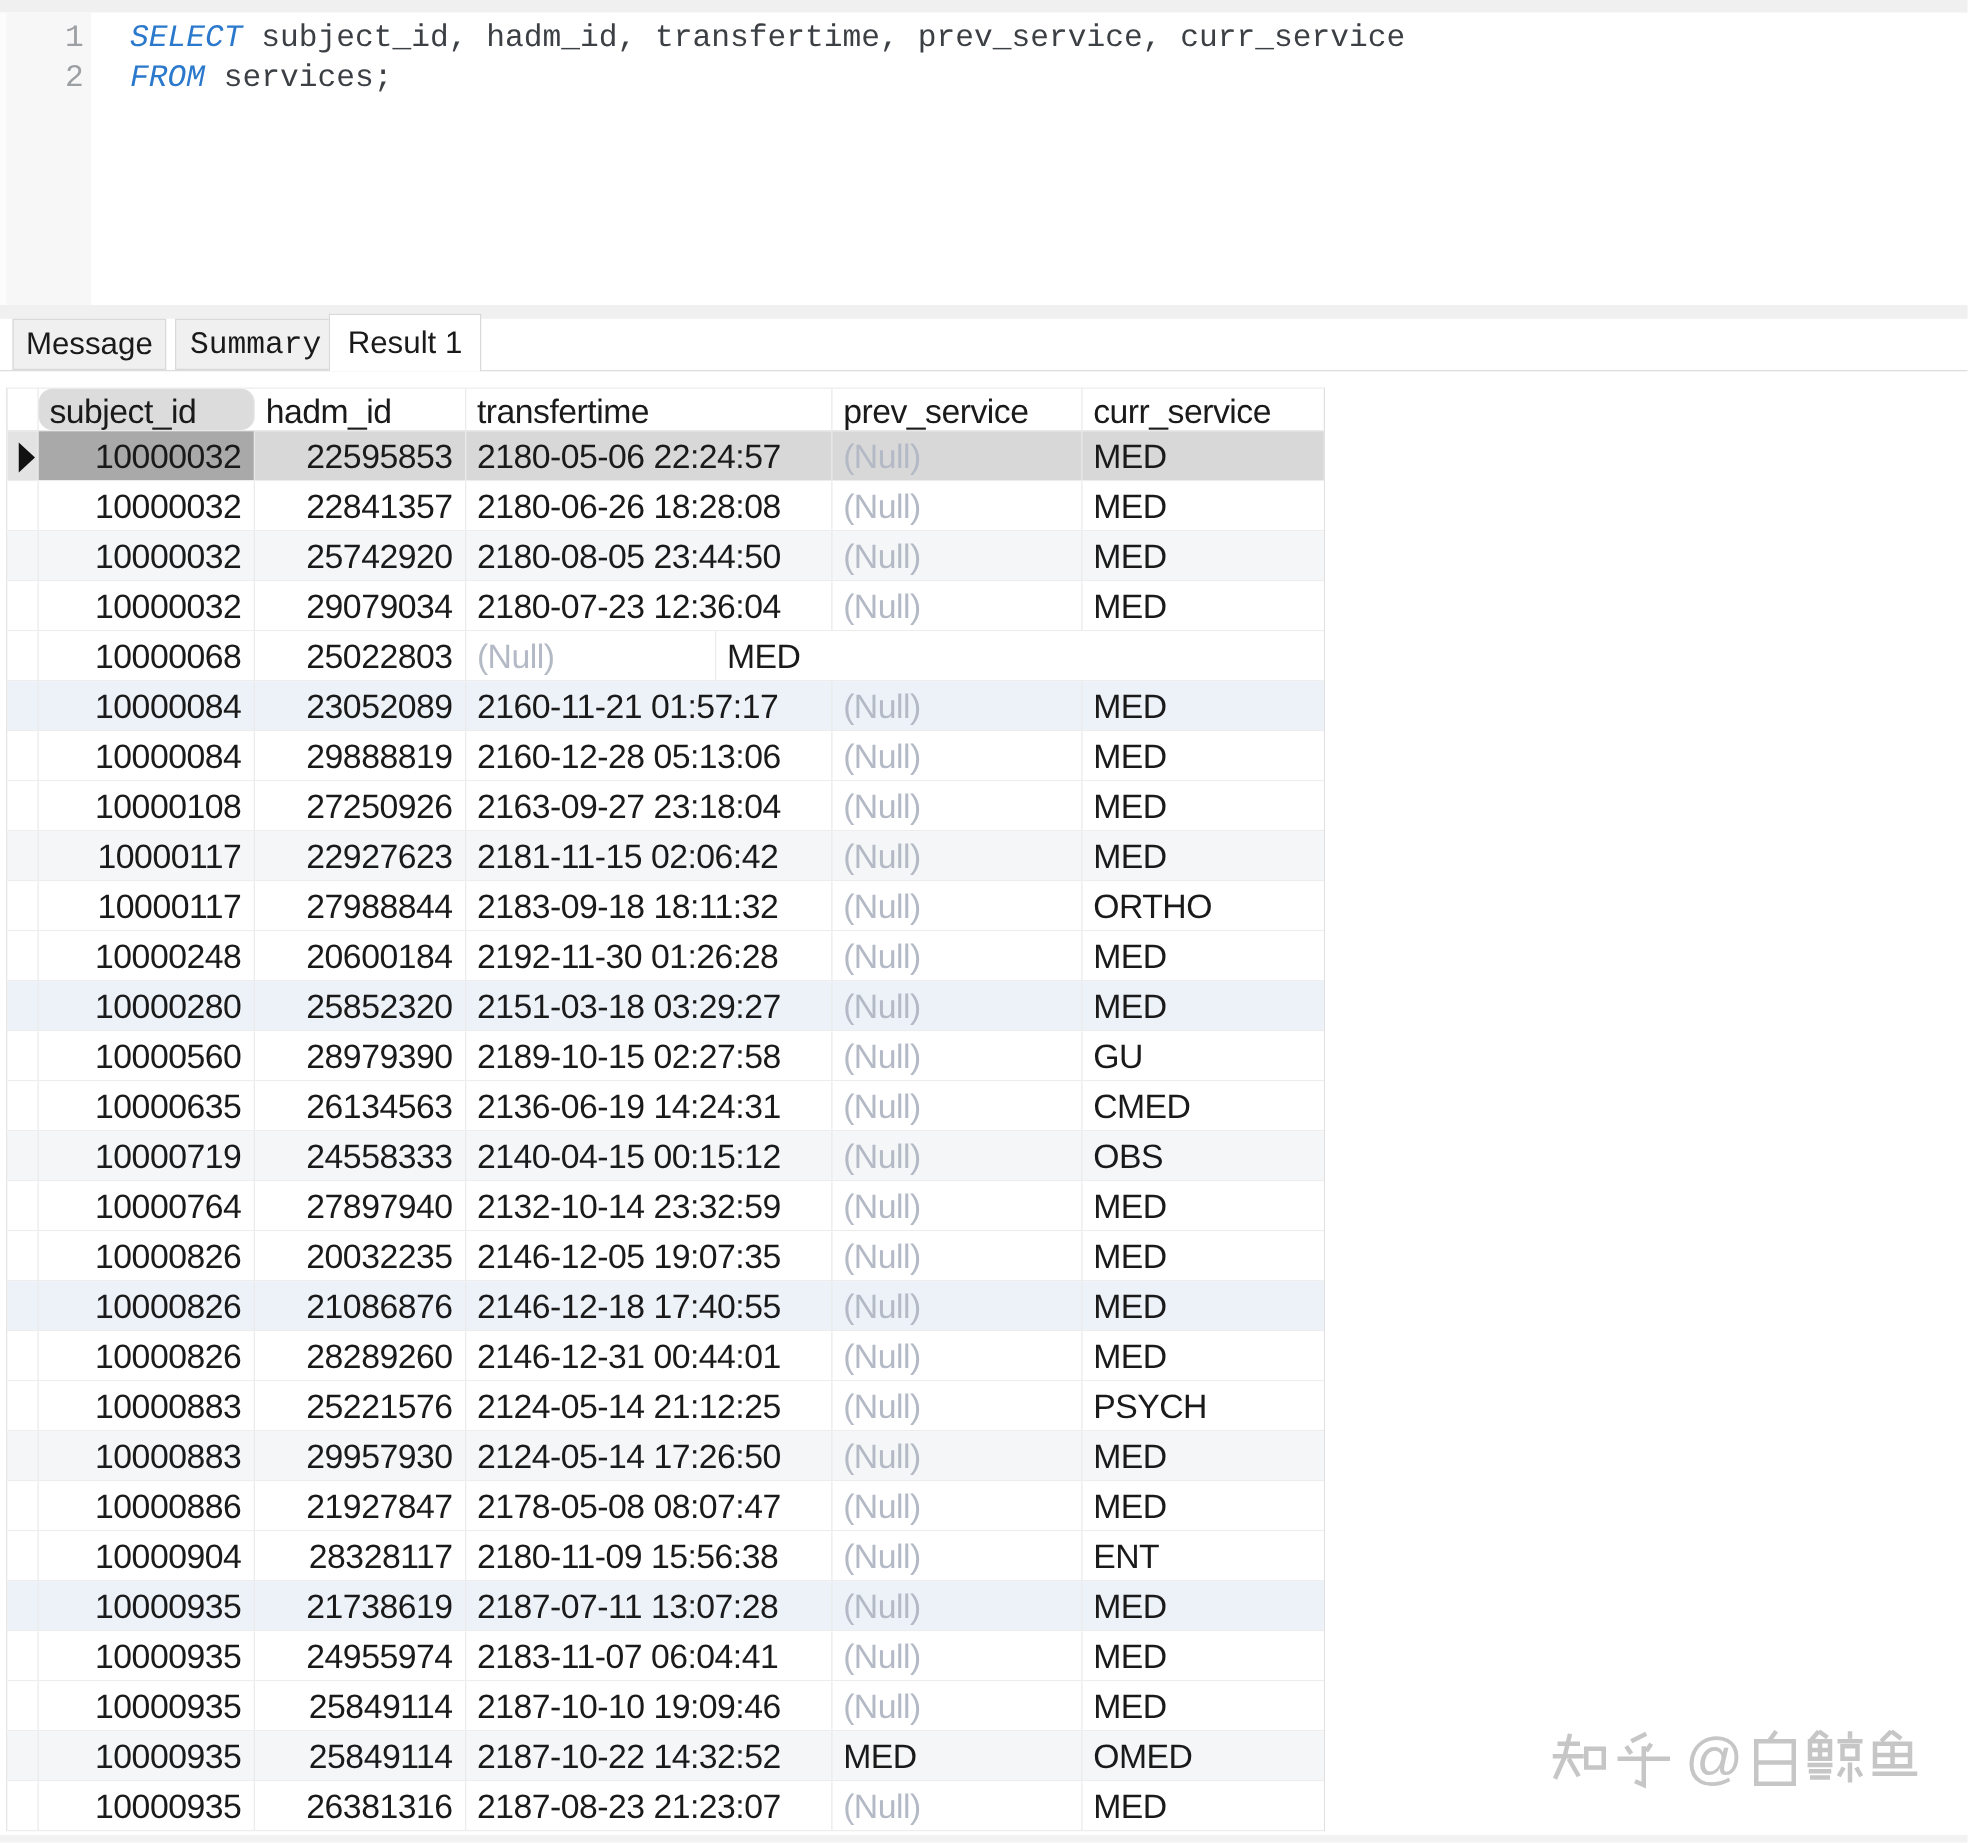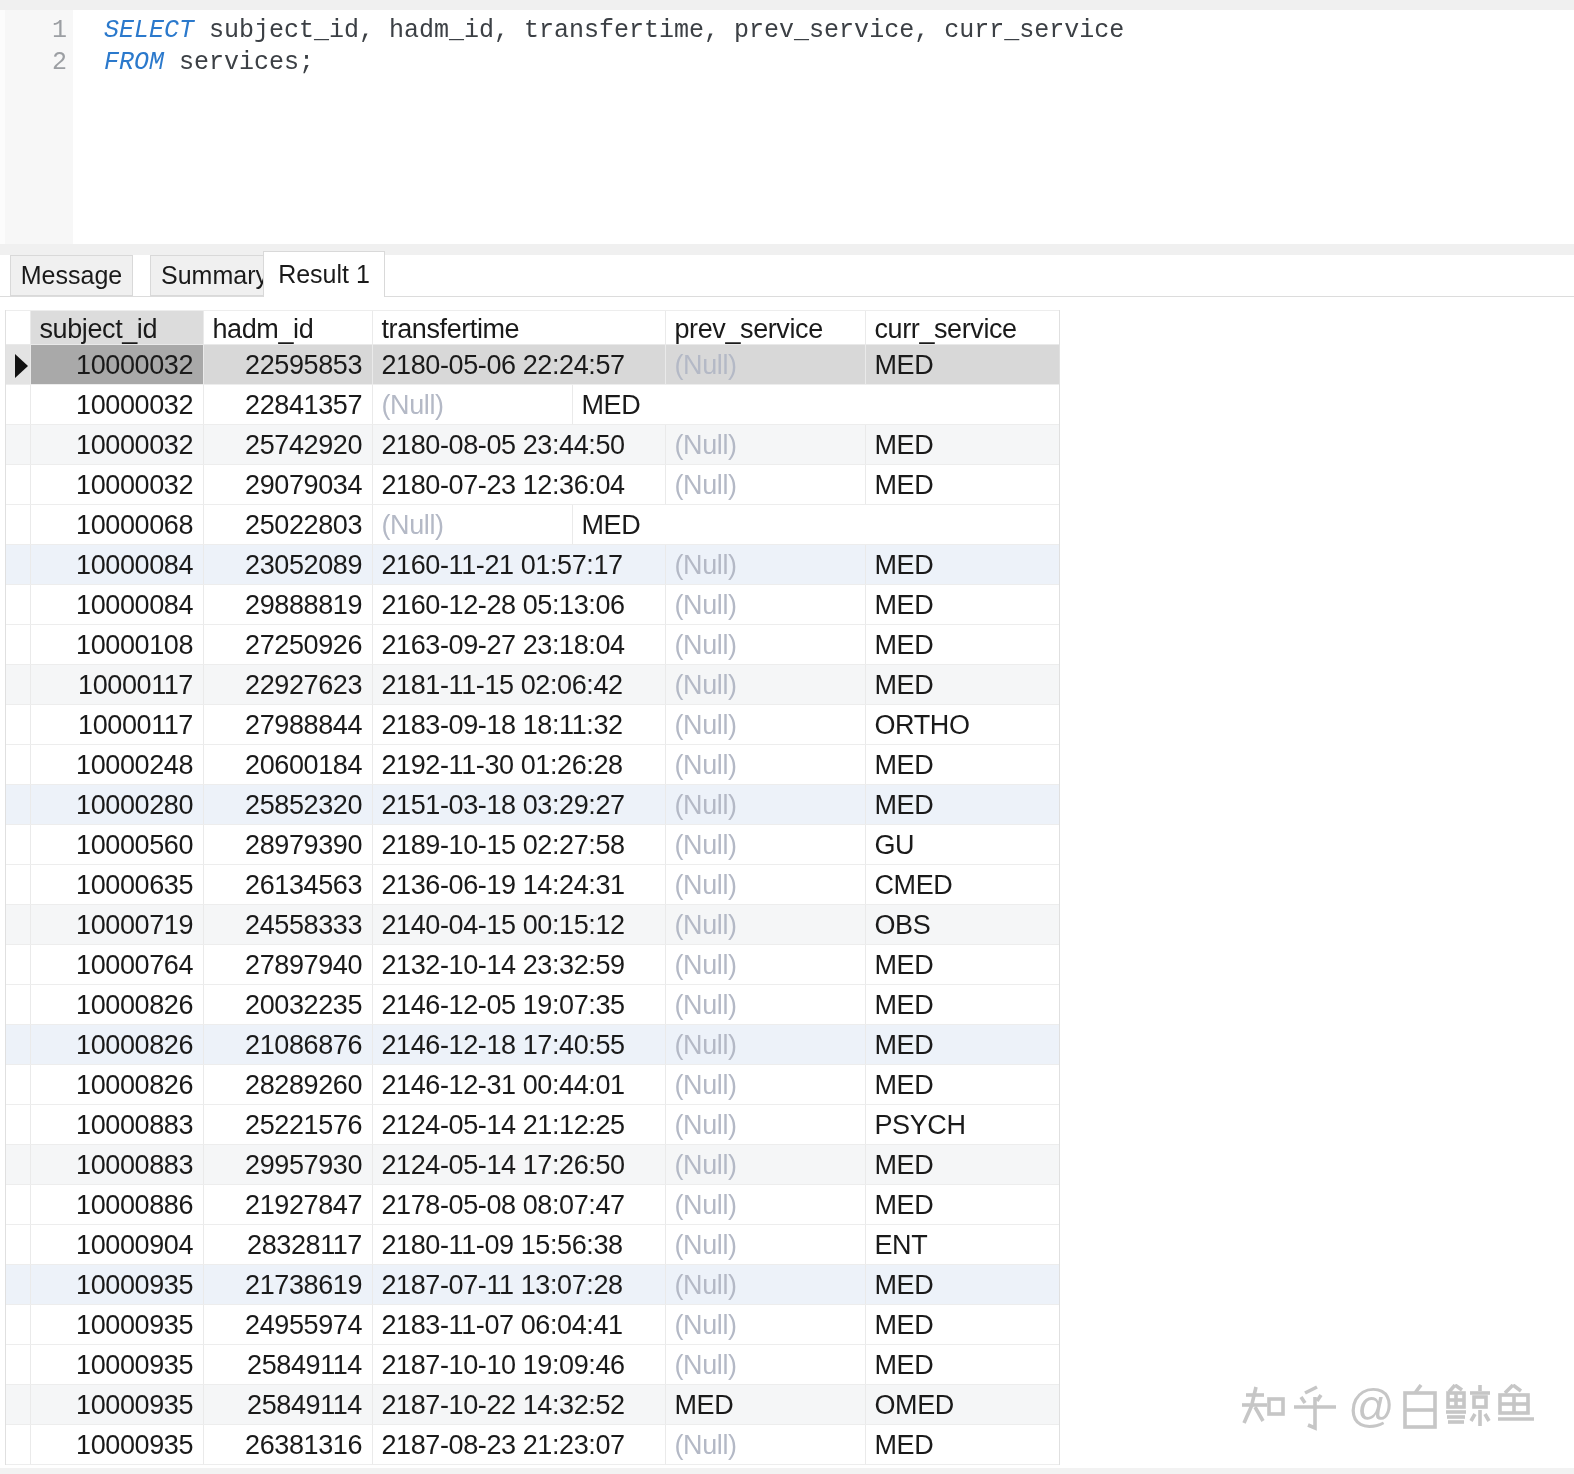--- a/index.html
+++ b/index.html
@@ -14,21 +14,21 @@
 #code { left:104px; top:15px; font-family:"Liberation Mono", monospace;
   font-size:25px; line-height:32px; color:#3c4045; white-space:pre; }
 #code .k { color:#2b79cc;font-style:italic; }
 
 
 #band { left:0; top:244px; width:1574px; height:11px; background:#f0f0f0; }
 #tabline { left:0; top:296px; width:1574px; height:1px; background:#dcdcdc; }
 .tab { top:255px; height:41px; background:#f0f0f0; border:1px solid #d9d9d9;
   font-size:25px; color:#1a1a1a; display:flex; align-items:center; justify-content:center;text-align:center; }
 #tab1 { left:10px; width:123px; }
-#tab2 { left:150px; width:129px; }
+#tab2 { left:140px; width:129px;font-family:Liberation Mono, monospace; }
 #tab3 { left:263px; top:251px; width:122px; height:46px; background:#fff;
   border-bottom:none; z-index:5; }
 
 
 #grid { left:5px; top:310px; width:1055px; height:1155px;
   border-left:1px solid #e0e0e0; border-right:1px solid #e0e0e0; }
 #hdr { position:absolute; left:0; top:0; width:1053px; height:35px; display:flex;
   border-bottom:1px solid #e9e9e9; border-top:1px solid #ededed; }
 #hdr .c { padding-top:3px; }
 #rows { position:absolute; left:0; top:35px; width:1053px; }
@@ -40,21 +40,21 @@
 .cm { width:25px; }
 .c1 { width:173px; justify-content:flex-end; padding-right:10px; }
 .c2 { width:169px; justify-content:flex-end; padding-right:10px; }
 .c3 { width:293px; padding-left:8.5px; }
 .c4 { width:200px; padding-left:8.5px; }
 .c5 { width:193px; padding-left:8.5px; border-right:none; }
 .nul { color:#b4b9c6; }
 .row.sel .cm { background:#e3e3e3; }
 .row.sel .c1 { background:#a9a9a9; }
 .row.sel .c2, .row.sel .c3, .row.sel .c4, .row.sel .c5 { background:#d8d8d8; }
-#hdr .c1 { background:#dcdcdc; justify-content:flex-start; padding-left:8.5px; }
+#hdr .c1 { background:#dcdcdc; justify-content:flex-start; padding-left:8.5px;border-radius:11px; }
 .tri { width:0; height:0; border-left:13px solid #111;
   border-top:12px solid transparent; border-bottom:12px solid transparent;
   margin-left:9px; }
 
 
 #botstrip { left:0; top:1468px; width:1574px; height:6px; background:#f2f2f2; }
 #wm { left:1242px; top:1384px; }
 </style></head>
 <body>
 <div id="topstrip" class="abs"></div>
@@ -87,20 +87,21 @@
         <div class="c c1">10000032</div>
         <div class="c c2">22595853</div>
         <div class="c c3">2180-05-06 22:24:57</div>
         <div class="c c4 nul">(Null)</div>
         <div class="c c5">MED</div>
       </div>
 <div class="row">
         <div class="c cm"></div>
         <div class="c c1">10000032</div>
         <div class="c c2">22841357</div>
+        <div class="c c3">2180-06-26 18:28:08</div>
         <div class="c c4 nul">(Null)</div>
         <div class="c c5">MED</div>
       </div>
 <div class="row sub">
         <div class="c cm"></div>
         <div class="c c1">10000032</div>
         <div class="c c2">25742920</div>
         <div class="c c3">2180-08-05 23:44:50</div>
         <div class="c c4 nul">(Null)</div>
         <div class="c c5">MED</div>

